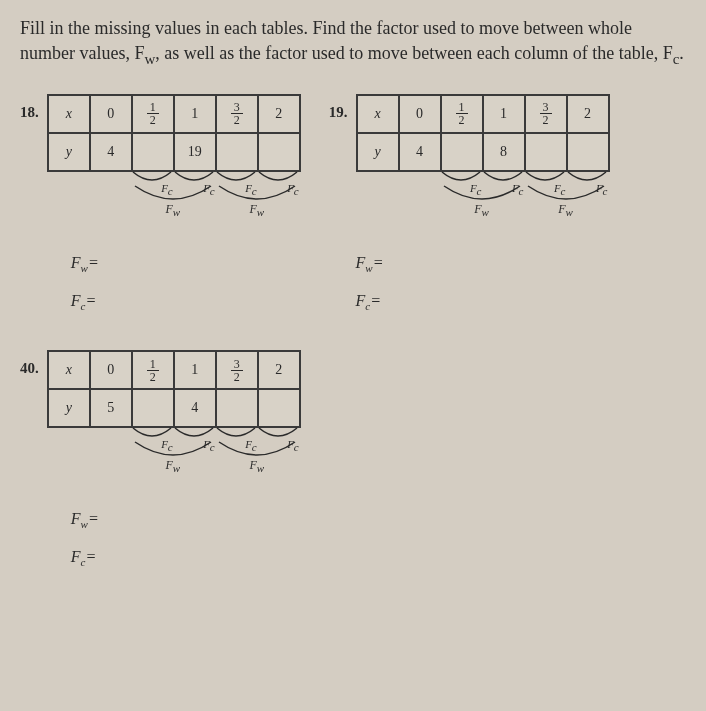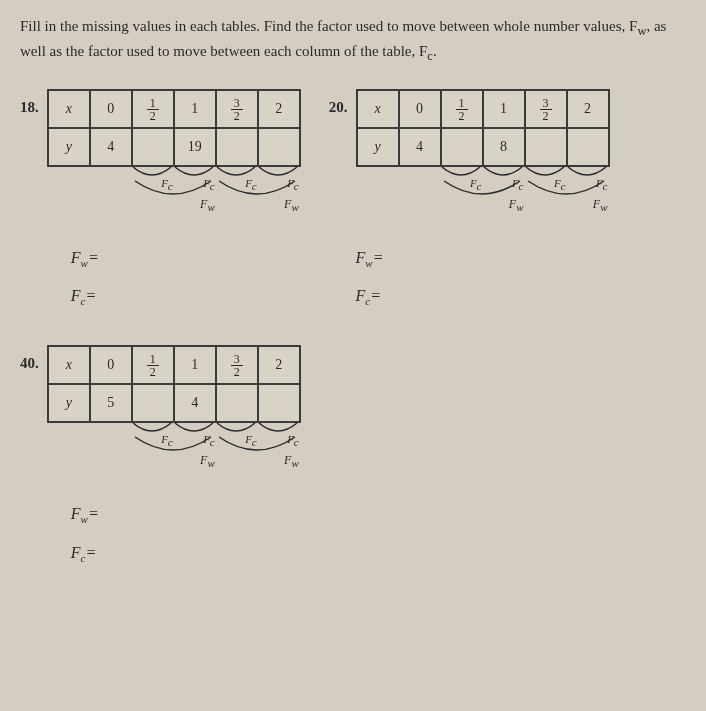--- a/index.html
+++ b/index.html
@@ -7,21 +7,21 @@
       font-family: Georgia, 'Times New Roman', serif;
       background: #d4cdc2;
       padding: 16px 20px;
       width: 706px;
       color: #2a2a2a;
       font-size: 14px;
     }
     .instructions {
       margin-bottom: 24px;
       line-height: 1.4;
-      font-size: 15px;
+      font-size: 18px;
     }
     .problems-row {
       display: flex;
       gap: 28px;
       margin-bottom: 20px;
     }
     .problem {
       display: flex;
       align-items: flex-start;
       gap: 8px;
@@ -63,21 +63,21 @@
     .arcs-row {
       position: relative;
       height: 52px;
       margin-left: 42px;
       margin-top: -2px;
     }
     .arc-group {
       position: absolute;
       display: flex;
       flex-direction: column;
-      align-items: flex-end;
+      align-items: center;
     }
     .arc-svg { display: block; }
     .arc-label {
       font-size: 12px;
       font-style: italic;
       margin-top: -2px;
     }
     .small-arcs {
       position: absolute;
       display: flex;
@@ -190,21 +190,21 @@
         </div>
       </div>
       <div class="answers">
         <div class="answer-line"><span>F</span><span class="sub">w</span><span>=</span></div>
         <div class="answer-line"><span>F</span><span class="sub">c</span><span>=</span></div>
       </div>
     </div>
   </div>
 
   <div class="problem col2">
-    <div class="problem-number">20.</div>
+    <div class="problem-number">19.</div>
     <div class="problem-body">
       <table class="data-table">
         <tbody>
             <tr>
           <td class="header-cell">x</td>
           <td>0</td>
           <td><span class="frac">
                   <span class="num">1</span>
                   <span class="den">2</span>
                 </span></td>

